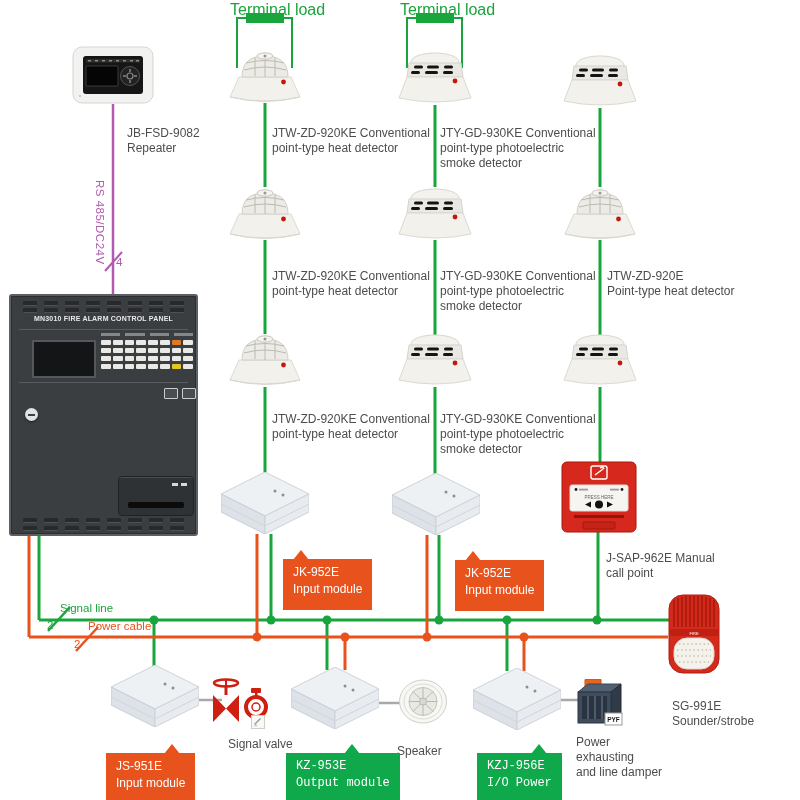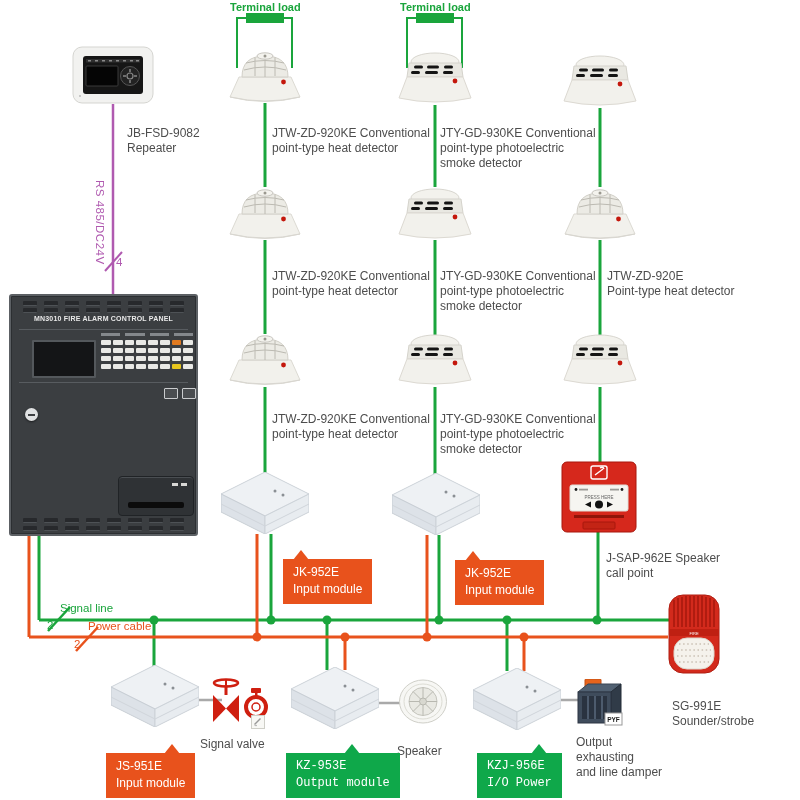--- a/index.html
+++ b/index.html
@@ -15,28 +15,28 @@
   .bracket{stroke:var(--signal-green,#1aa53c);stroke-width:2;fill:none;}
   .barg{fill:var(--signal-green,#1aa53c);}
   .dotg{fill:var(--signal-green,#1aa53c);}
   .doto{fill:var(--power-orange,#e8521c);}
   .slashg{stroke:var(--signal-green,#1aa53c);stroke-width:2.5;}
   .slasho{stroke:var(--power-orange,#e8521c);stroke-width:2.5;}
   .slashp{stroke:var(--rs485-purple,#b05ab0);stroke-width:2;}
   
   .dev{position:absolute;z-index:2;}
   .lbl{position:absolute;z-index:3;font-size:12px;line-height:15px;color:var(--label-gray,#4d4d4d);white-space:nowrap;}
-  .tl{position:absolute;z-index:3;font-size:11px;color:var(--signal-green,#1aa53c);white-space:nowrap;font-weight:bold;}
+  .tl{position:absolute;z-index:3;font-size:16px;color:var(--signal-green,#1aa53c);white-space:nowrap;}
   .wlbl{position:absolute;z-index:3;font-size:11.5px;white-space:nowrap;}
   .glbl{color:var(--signal-green,#1aa53c);}
   .olbl{color:var(--power-orange,#e8521c);}
   .plbl{color:var(--rs485-purple,#b05ab0);}
   .vtext{position:absolute;z-index:3;writing-mode:vertical-rl;text-orientation:mixed;
          font-size:11.5px;letter-spacing:.5px;color:var(--rs485-purple,#b05ab0);}
-  .callout{position:absolute;z-index:4;color:#fff;font-size:12px;line-height:17px;padding:5px 10px 6px;}
+  .callout{position:absolute;z-index:4;color:#fff;font-size:12px;line-height:17px;padding:5px 10px 12px;}
   .co{background:var(--callout-orange,#e8521c);}
   .cg{background:var(--callout-green,#0fa84a);font-family:Liberation Mono, monospace;}
   .tri{position:absolute;top:-9px;width:0;height:0;border-left:8px solid transparent;border-right:8px solid transparent;}
   .co .tri{border-bottom:10px solid var(--callout-orange,#e8521c);}
   .cg .tri{border-bottom:10px solid var(--callout-green,#0fa84a);}
   
   .panel{position:absolute;left:9px;top:294px;width:189px;height:242px;z-index:2;
          background:#3b3e41;border:2px solid #5c6064;border-radius:3px;box-sizing:border-box;
          box-shadow:inset 0 0 0 1px #2c2f32;}
   .vents{position:absolute;left:12px;display:flex;gap:7px;}
@@ -364,21 +364,21 @@
     <circle cx="61" cy="28.5" r="1.4" fill="#1c1c1c"></circle>
       <rect x="49" y="27.7" width="9" height="1.8" fill="#9a9a96"></rect>
     <text x="38" y="38" font-size="4.5" fill="#666" text-anchor="middle" font-family="Liberation Sans, sans-serif">PRESS HERE</text>
     <polygon points="24,43.5 30,40.5 30,46.5" fill="#111"></polygon>
     <circle cx="38" cy="43.5" r="4" fill="#111"></circle>
     <polygon points="52,43.5 46,40.5 46,46.5" fill="#111"></polygon>
     <rect x="13" y="54" width="50" height="3" fill="#901409"></rect>
     <rect x="22" y="61" width="32" height="7" rx="1" fill="#c32415" stroke="#a8170d"></rect>
   </svg>
   <div class="lbl" style="left:606px;top:551px">
-    <div>J-SAP-962E Speaker</div>
+    <div>J-SAP-962E Manual</div>
       <div>call point</div>
   </div>
 
   <svg class="dev" style="left:666px;top:593px" width="56" height="82">
     <rect x="3" y="2" width="50" height="78" rx="14" fill="#d32a1c" stroke="#b01e12"></rect>
     <g stroke="#a81a0e" stroke-width="1.6">
       <line x1="8" y1="7" x2="8" y2="34"></line>
         <line x1="12" y1="5" x2="12" y2="34"></line>
       <line x1="16" y1="4" x2="16" y2="34"></line>
         <line x1="20" y1="3" x2="20" y2="34"></line>
@@ -445,21 +445,21 @@
     <rect x="42" y="12" width="10" height="5" rx="1" fill="#cf1f10"></rect>
     <rect x="46" y="17" width="2.5" height="4" fill="#cf1f10"></rect>
     <circle cx="47" cy="31" r="10" fill="none" stroke="#cf1f10" stroke-width="4"></circle>
     <circle cx="47" cy="31" r="4" fill="#ffffff" stroke="#cf1f10" stroke-width="1.5"></circle>
   </svg>
   <svg class="dev" style="left:251px;top:715px" width="15" height="15">
     <rect x="0.5" y="0.5" width="13" height="13" fill="#f8f8f5" stroke="#cfcfc8"></rect>
     <line x1="3.5" y1="9.5" x2="9.5" y2="3.5" stroke="#999" stroke-width="1.4"></line>
     <line x1="3.5" y1="10.5" x2="6" y2="10.5" stroke="#bbb" stroke-width="1.2"></line>
   </svg>
-  <div class="lbl" style="left:200px;top:737px">Signal valve</div>
+  <div class="lbl" style="left:228px;top:737px">Signal valve</div>
 
   <svg class="dev" style="left:398px;top:679px" width="50" height="46">
     <ellipse cx="25" cy="22.5" rx="23.5" ry="21.5" fill="#f7f7f4" stroke="#cfcfc8"></ellipse>
     <ellipse cx="25" cy="22.5" rx="19" ry="17.5" fill="none" stroke="#dcdcd4"></ellipse>
     <circle cx="25" cy="22.5" r="14" fill="#e9e9e3" stroke="#c4c4bc"></circle>
     <g stroke="#b8b8b0" stroke-width="1">
       <line x1="25" y1="8.5" x2="25" y2="36.5"></line>
         <line x1="11" y1="22.5" x2="39" y2="22.5"></line>
       <line x1="15" y1="12.5" x2="35" y2="32.5"></line>
         <line x1="35" y1="12.5" x2="15" y2="32.5"></line>
@@ -474,18 +474,18 @@
     <polygon points="36,13 46,5 46,36 36,44" fill="#303b48" stroke="#232c37"></polygon>
     <rect x="3" y="13" width="33" height="31" fill="#3f4c5c" stroke="#2c3542"></rect>
     <rect x="7" y="17" width="25" height="23" fill="#2a3340"></rect>
     <line x1="13" y1="17" x2="13" y2="40" stroke="#5a6a7c" stroke-width="1.5"></line>
     <line x1="20" y1="17" x2="20" y2="40" stroke="#5a6a7c" stroke-width="1.5"></line>
     <line x1="27" y1="17" x2="27" y2="40" stroke="#5a6a7c" stroke-width="1.5"></line>
     <rect x="30" y="34" width="17" height="12" fill="#ffffff" stroke="#999"></rect>
     <text x="38.5" y="43" font-size="6.5" font-weight="bold" fill="#1a1a1a" text-anchor="middle" font-family="Liberation Sans, sans-serif">PYF</text>
   </svg>
   <div class="lbl" style="left:576px;top:735px">
-    <div>Output</div>
+    <div>Power</div>
     <div>exhausting</div>
     <div>and line damper</div>
   </div>
 
 </div>
 
 </body></html>

